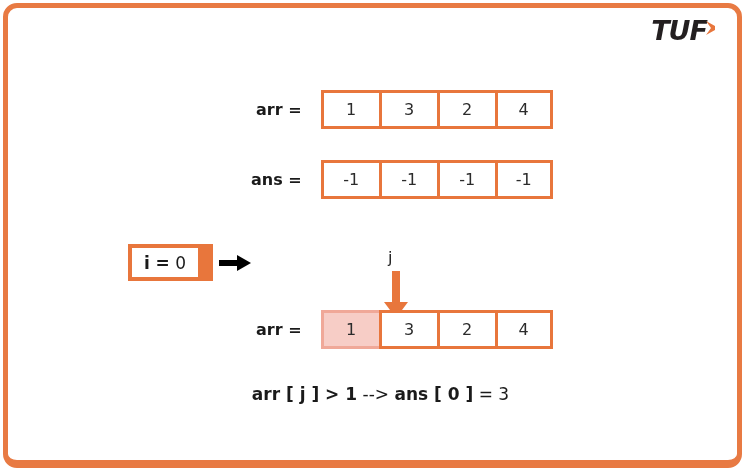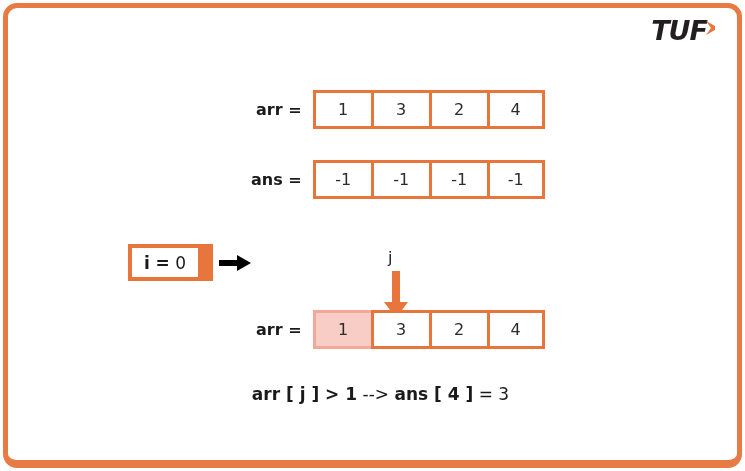--- a/index.html
+++ b/index.html
@@ -57,20 +57,21 @@
     height: 14px;
     margin-left: -2px;
     margin-top: -6px;
   }
 
   
   .row {
     position: absolute;
     display: flex;
     align-items: center;
+    gap: 8px;
   }
   .row-label {
     font-family: "DejaVu Sans", sans-serif;
     font-weight: bold;
     font-size: 16px;
     color: #1a1a1a;
     margin-right: 11px;
     white-space: nowrap;
   }
   .cells {
@@ -227,17 +228,17 @@
       <span class="row-label">arr =</span>
       <div class="cells">
         <div class="cell hl">1</div>
         <div class="cell">3</div>
         <div class="cell">2</div>
         <div class="cell">4</div>
       </div>
     </div>
 
     <div class="caption">
-      <span class="b">arr [ j ] &gt; 1</span><span class="n"> --&gt; </span><span class="b">ans [ 4 ]</span><span class="n"> = 3</span>
+      <span class="b">arr [ j ] &gt; 1</span><span class="n"> --&gt; </span><span class="b">ans [ 0 ]</span><span class="n"> = 3</span>
     </div>
 
   </div>
 </div>
 
 </body></html>

